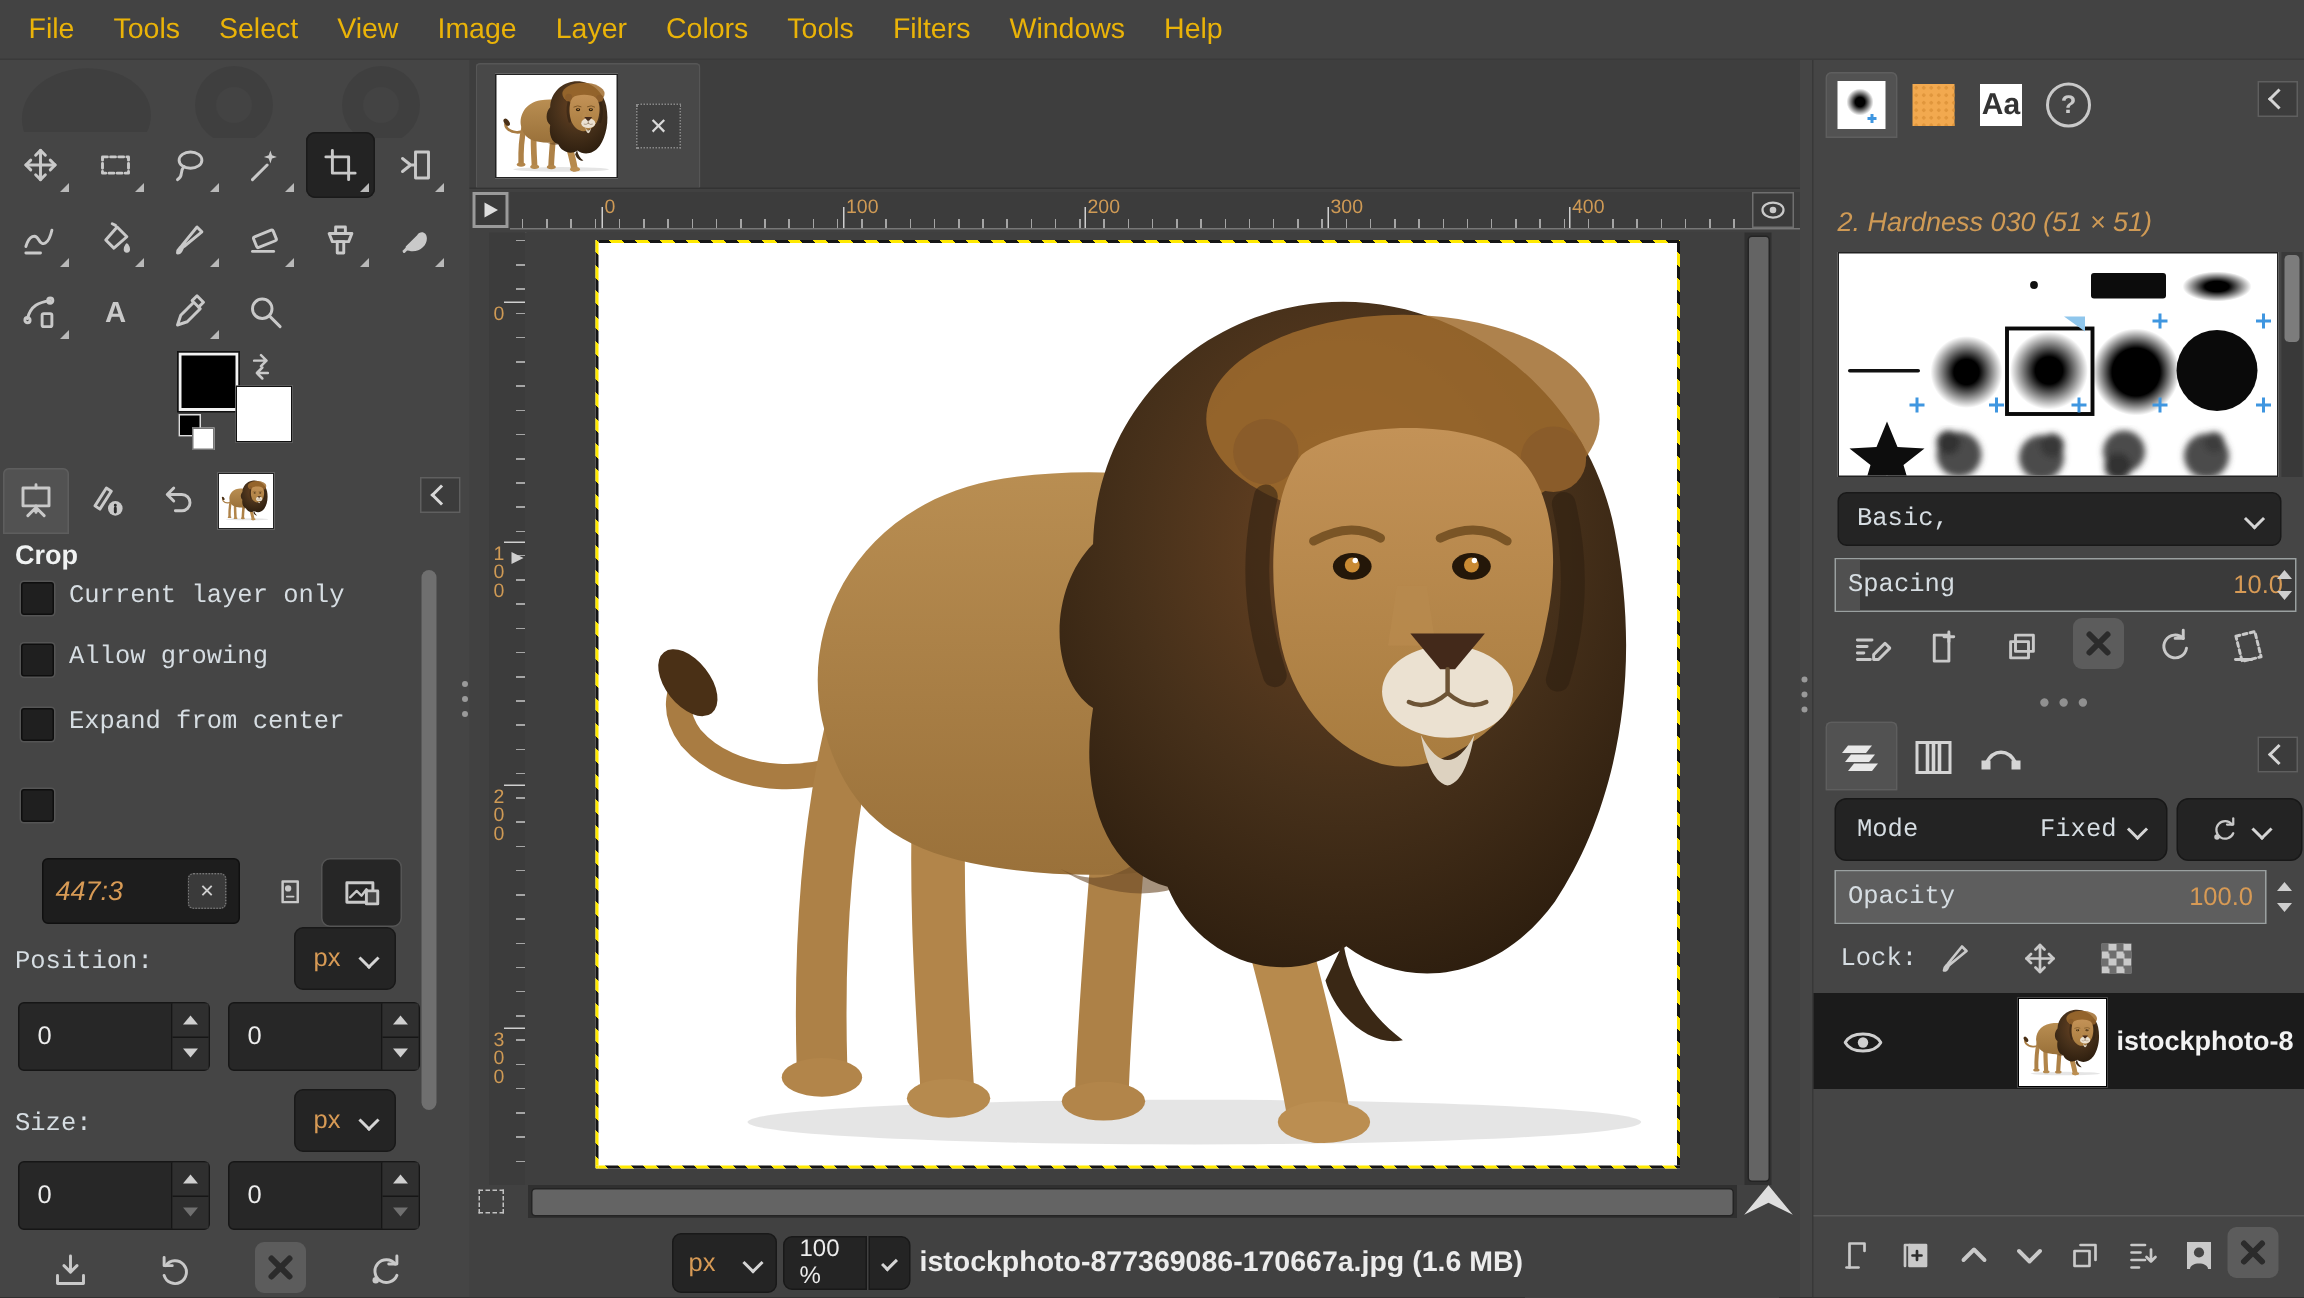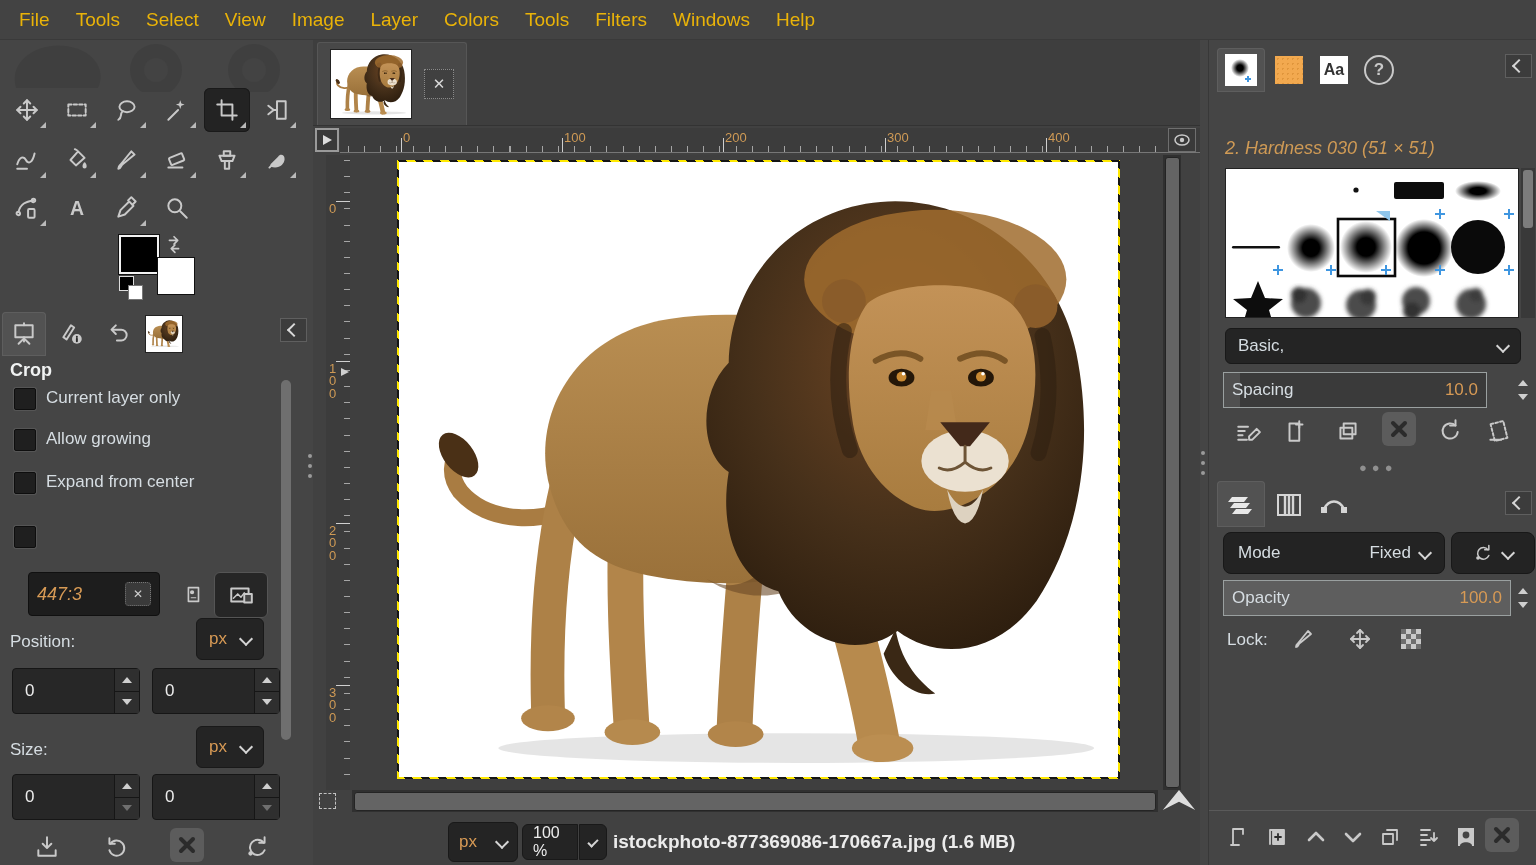--- a/index.html
+++ b/index.html
@@ -23,21 +23,21 @@
   .bg-swatch{left:157px;top:217px;width:36px;height:36px;background:#fff;border:1px solid #111;}
   .mini-fg{left:119px;top:236px;width:13px;height:13px;background:#000;border:1px solid #ddd;}
   .mini-bg{left:128px;top:245px;width:13px;height:13px;background:#fff;border:1px solid #777;}
   
   .dark-box{background:#242424;border:1px solid #191919;border-radius:6px;box-sizing:border-box;}
   .chev{display:inline-block;width:8px;height:8px;border-right:2px solid #d5d5d5;border-bottom:2px solid #d5d5d5;transform:rotate(45deg);}
   .chev.left{transform:rotate(135deg);}
   .arr-up{width:0;height:0;border-left:5px solid transparent;border-right:5px solid transparent;border-bottom:6px solid #cfcfcf;}
   .arr-dn{width:0;height:0;border-left:5px solid transparent;border-right:5px solid transparent;border-top:6px solid #cfcfcf;}
   .val{color:#d79a55;}
-  .lbl{color:#d6dde2;font-size:17px;}
+  .lbl{color:#d6dde2;font-size:17px;font-family:Liberation Mono, monospace;}
   .spin{position:absolute;height:46px;background:#272727;border:1px solid #161616;border-radius:4px;box-sizing:border-box;display:flex;}
   .spin .num{flex:1;display:flex;align-items:center;padding-left:12px;font-size:17px;color:#ececec;}
   .spin .btns{width:24px;border-left:1px solid #161616;display:flex;flex-direction:column;}
   .spin .btns>div{flex:1;display:flex;align-items:center;justify-content:center;background:#2f2f2f;}
   .spin .btns>div:first-child{border-bottom:1px solid #161616;}
   .unit-dd{position:absolute;width:68px;height:42px;display:flex;align-items:center;justify-content:space-between;padding:0 12px;box-sizing:border-box;font-size:17px;}
   .panel-tab{position:absolute;width:44px;height:44px;display:flex;align-items:center;justify-content:center;border-radius:4px 4px 0 0;}
   .panel-tab.active{background:#525252;box-shadow:0 0 0 1px #5e5e5e inset;}
   .collapse-btn{position:absolute;width:27px;height:24px;background:#3c3c3c;border:1px solid #5f5f5f;display:flex;align-items:center;justify-content:center;box-sizing:border-box;}
   .checkbox{position:absolute;width:20px;height:20px;background:#1f1f1f;border:1px solid #0e0e0e;box-shadow:0 0 0 1px #555;border-radius:2px;}
@@ -548,21 +548,21 @@
         <svg width="30" height="30" viewBox="0 0 30 30">
             <circle cx="14" cy="13" r="9" fill="url(#rgSoft)"></circle>
             <path d="M22 21v6M19 24h6" stroke="#3f96e0" stroke-width="2"></path>
           </svg>
       </span>
     </div>
     <div class="panel-tab" style="left:58px;top:8px">
         <span style="width:28px;height:28px;background:#f2a94f;background-image:radial-gradient(#e0963c 1px,transparent 1px);background-size:5px 5px"></span>
       </div>
     <div class="panel-tab" style="left:103px;top:8px">
-        <span style="width:28px;height:28px;background:#fff;color:#333;font-weight:700;font-size:16px;display:flex;align-items:center;justify-content:center">Aa</span>
+        <span style="width:28px;height:28px;background:#fff;color:#333;font-weight:700;font-size:20px;display:flex;align-items:center;justify-content:center">Aa</span>
       </div>
     <div class="panel-tab" style="left:148px;top:8px">
         <span style="width:26px;height:26px;border:2px solid #c9c9c9;border-radius:50%;color:#c9c9c9;font-size:17px;font-weight:700;display:flex;align-items:center;justify-content:center">?</span>
       </div>
     <div class="collapse-btn" style="left:296px;top:14px">
         <span class="chev left"></span>
       </div>
 
 
     <div class="abs brush-title">2. Hardness 030 (51 × 51)</div>
@@ -603,21 +603,21 @@
     </div>
     <div class="abs brush-scroll">
         <div class="thumb"></div>
       </div>
 
     <div class="abs dark-box" style="left:16px;top:288px;width:296px;height:36px;display:flex;align-items:center;justify-content:space-between;padding:0 12px;box-sizing:border-box">
       <span class="lbl">Basic,</span>
       <span class="chev"></span>
     </div>
 
-    <div class="slider" style="left:14px;top:332px;width:264px">
+    <div class="slider" style="left:14px;top:332px;width:308px">
       <span class="fill" style="width:16px"></span>
       <span class="lbl">Spacing</span>
       <span class="val">10.0</span>
     </div>
     <div class="spinstack" style="left:303px;top:332px">
         <span class="arr-up"></span>
         <span class="arr-dn"></span>
       </div>
 
     <div class="act-btn" style="left:22px;top:374px">
@@ -719,20 +719,32 @@
     <div class="abs" style="left:136px;top:584px;width:30px;height:30px;display:flex;align-items:center;justify-content:center">
         <svg class="icon" width="24" height="24" viewBox="0 0 24 24">
           <path d="M12 3v18M3 12h18"></path>
           <path d="M9 6l3-3 3 3M9 18l3 3 3-3M6 9L3 12l3 3M18 9l3 3-3 3"></path>
         </svg>
       </div>
     <div class="abs" style="left:192px;top:589px">
         <div class="checker"></div>
       </div>
 
+    <div class="abs layerrow">
+      <svg width="26" height="18" viewBox="0 0 24 16" style="position:absolute;left:20px;top:24px">
+        <path d="M1 8c4-7 18-7 22 0c-4 7-18 7-22 0z" fill="none" stroke="#cfcfcf" stroke-width="1.8"></path>
+          <circle cx="12" cy="8" r="3.2" fill="#cfcfcf"></circle>
+      </svg>
+      <div style="position:absolute;left:136px;top:3px;width:58px;height:58px;background:#fff;border:1px solid #000">
+        <svg width="56" height="56" viewBox="0 0 724 619">
+            <use href="#lion"></use>
+          </svg>
+      </div>
+      <div class="layername">istockphoto-8</div>
+    </div>
 
     <div class="abs" style="left:0;top:770px;width:328px;height:1px;background:#5a5a5a"></div>
 
     <div class="act-btn" style="left:14px;top:780px">
         <svg class="icon" width="24" height="24" viewBox="0 0 24 24">
           <path d="M5 4h10v5M5 4v16"></path>
           <path d="M3 20h8"></path>
         </svg>
       </div>
     <div class="act-btn" style="left:52px;top:780px">

